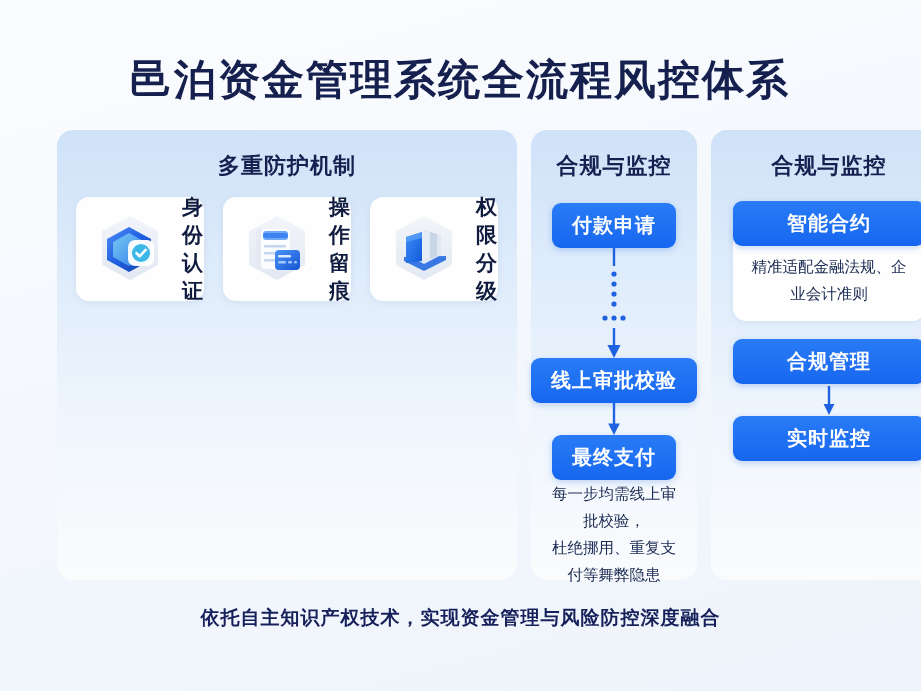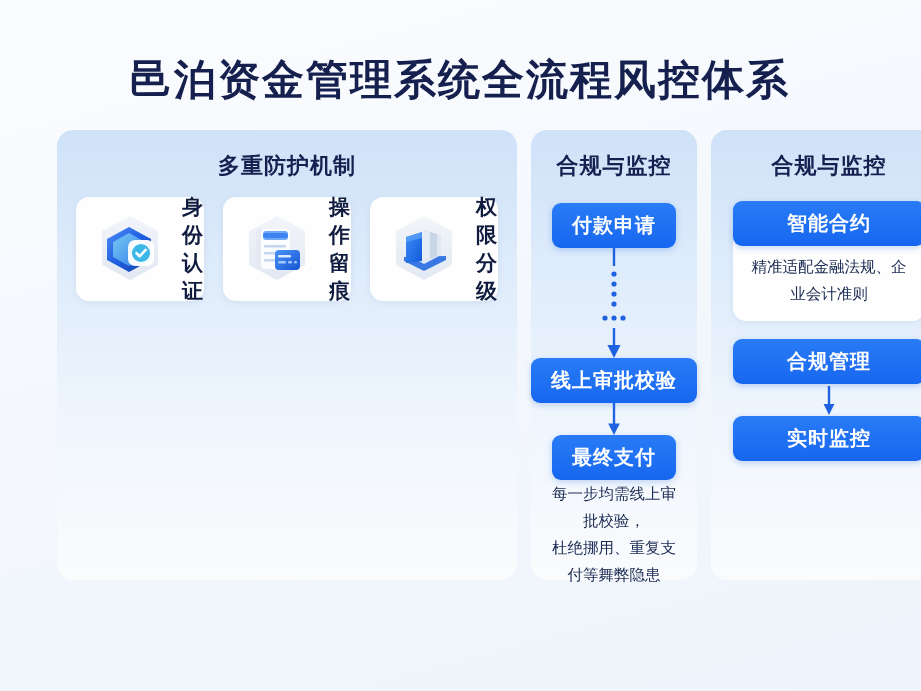--- a/index.html
+++ b/index.html
@@ -276,14 +276,15 @@
         <div class="pill wide">实时监控</div>
 
         <div class="gap14"></div>
 
 
       </div>
     </div>
 
   </div>
 
+  <div class="footer">依托自主知识产权技术，实现资金管理与风险防控深度融合</div>
 
 </div>
 
 </body></html>

